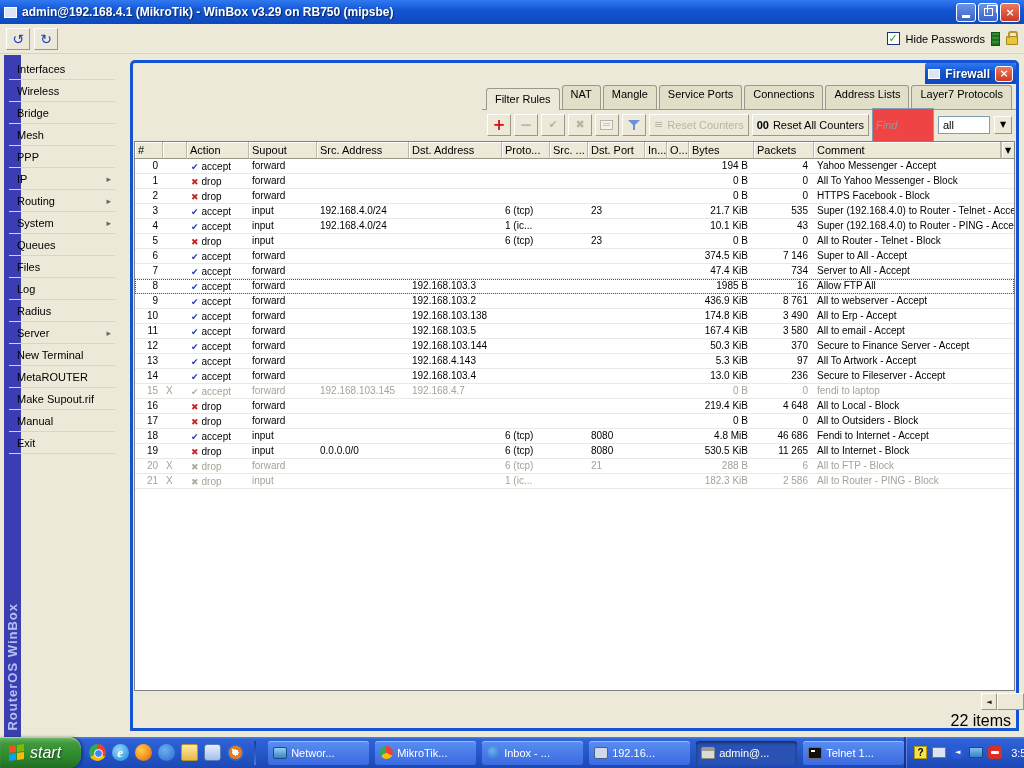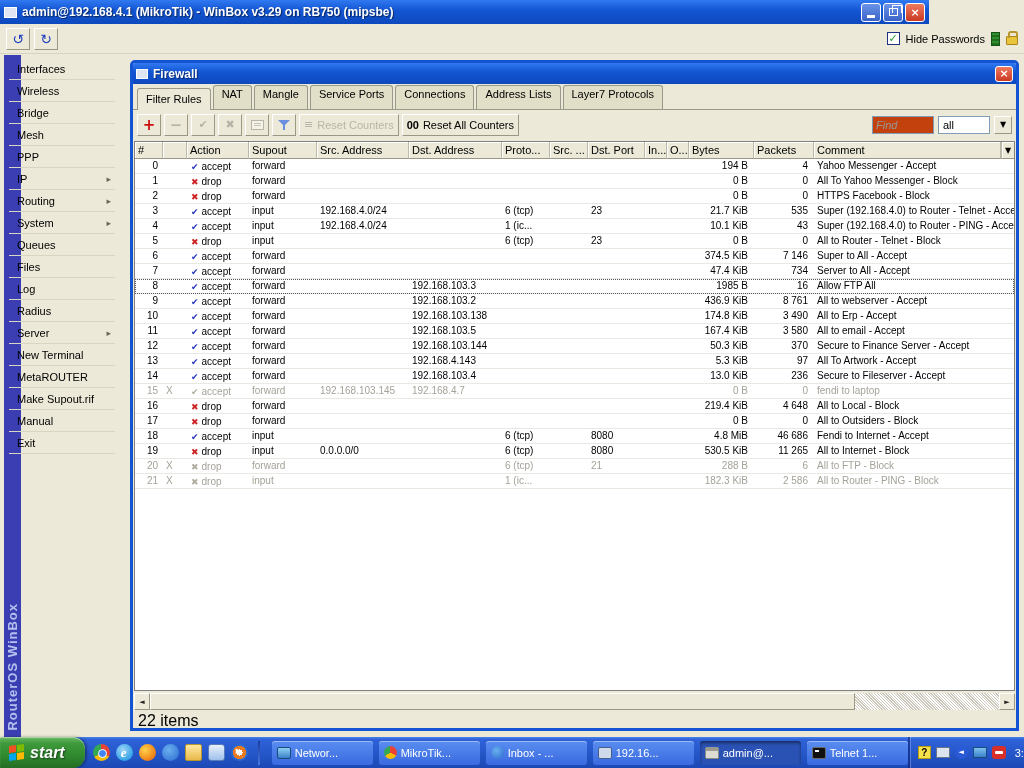--- a/index.html
+++ b/index.html
@@ -2,21 +2,21 @@
 <html><head>
 <meta charset="utf-8">
 <style>
   html,body{margin:0;padding:0;background:#555;}
   *{box-sizing:border-box;}
   .screen{position:relative;width:1024px;height:768px;overflow:hidden;
           font-family:"Liberation Sans",sans-serif;font-size:11px;color:#000;background:#ece9d8;}
   .glyph{font-family:"DejaVu Sans",sans-serif;}
 
   
-  .xp-titlebar{position:absolute;left:0;top:0;width:929px;height:24px;
+  .xp-titlebar{position:absolute;left:0;top:0;width:1024px;height:24px;
     background:linear-gradient(180deg,#3079f1 0%,#1254d2 45%,#0e49bd 100%);
     display:flex;align-items:center;padding:0 4px;gap:5px;}
   .app-icon{width:13px;height:11px;background:#dfe5f2;border:1px solid #fff;flex:none;}
   .xp-title{color:#fff;font-weight:bold;font-size:12px;text-shadow:1px 1px 1px rgba(0,0,0,.55);
     white-space:nowrap;overflow:hidden;flex:1;}
   .cap-btns{display:flex;gap:2px;}
   .cap-btn{width:20px;height:19px;border-radius:3px;border:1px solid #fff;
     background:linear-gradient(180deg,#6a93e8,#3a63c8);display:flex;align-items:center;justify-content:center;
     color:#fff;font-weight:bold;font-size:11px;}
   .cap-btn.close{background:linear-gradient(180deg,#ee7a5e,#ca3a22);}
@@ -46,21 +46,21 @@
     color:#b4c0ee;font-size:13px;font-weight:bold;letter-spacing:1px;white-space:nowrap;}
   .sidebar{position:absolute;left:9px;top:3px;width:106px;}
   .menu-item{height:22px;display:flex;align-items:center;padding:0 4px 0 8px;
     border-bottom:1px solid #d9d5c3;cursor:default;}
   .mi-label{flex:1;white-space:nowrap;}
   .mi-arrow{color:#6a675a;font-size:9px;}
 
   
   .fw-window{position:absolute;left:130px;top:5px;width:889px;height:671px;
     border:3px solid #1254d2;border-radius:5px 5px 0 0;background:#ece9d8;
-    display:flex;flex-direction:column;}
+    display:flex;flex-direction:column;align-items:flex-end;}
   .fw-titlebar{height:21px;flex:none;border-radius:2px 2px 0 0;
     background:linear-gradient(180deg,#3079f1 0%,#1254d2 45%,#0e49bd 100%);
     display:flex;align-items:center;padding:0 3px;gap:5px;}
   .fw-win-icon{width:12px;height:10px;background:#dfe5f2;border:1px solid #fff;flex:none;}
   .fw-title{color:#fff;font-weight:bold;font-size:12px;text-shadow:1px 1px 1px rgba(0,0,0,.5);flex:1;}
   .fw-close{width:18px;height:16px;border-radius:3px;border:1px solid #fff;
     background:linear-gradient(180deg,#ee7a5e,#ca3a22);color:#fff;font-weight:bold;font-size:11px;
     display:flex;align-items:center;justify-content:center;}
 
   .fw-tabs{flex:none;display:flex;align-items:flex-end;gap:2px;padding:4px 4px 0;height:26px;
@@ -77,21 +77,21 @@
   .red{color:#cc1111;} .grayed{color:#b8b5a8;}
   .note-icon{width:13px;height:10px;border:1px solid #b8b5a8;background:#f4f2e8;position:relative;}
   .note-icon::before{content:"";position:absolute;left:2px;top:2px;width:7px;height:1px;background:#c8c5b8;box-shadow:0 2px 0 #c8c5b8;}
   .funnel-icon{position:relative;width:12px;height:12px;}
   .funnel-icon::before{content:"";position:absolute;left:0;top:1px;border-left:6px solid transparent;
     border-right:6px solid transparent;border-top:6px solid #6d8fe0;}
   .funnel-icon::after{content:"";position:absolute;left:5px;top:6px;width:2px;height:5px;background:#6d8fe0;}
   .counter-icon{font-size:11px;}
   .fw-tb-right{margin-left:auto;display:flex;align-items:center;gap:4px;}
   .find-input{width:62px;height:18px;border:1px solid #7f9db9;font:italic 11px "Liberation Sans",sans-serif;
-    padding:0 3px;color:#000;background:#c2410c;}
+    padding:16px 3px;color:#000;background:#ef4444;}
   .find-input::placeholder{color:#9a9a9a;font-style:italic;}
   .combo{width:52px;height:18px;border:1px solid #7f9db9;background:#fff;display:flex;align-items:center;padding:0 4px;}
   .drop-btn{width:18px;height:18px;background:#ece9d8;border:1px solid;border-color:#fff #9a9783 #9a9783 #fff;
     display:flex;align-items:center;justify-content:center;font-size:8px;}
 
   
   .cols{display:grid;grid-template-columns:28px 24px 62px 68px 92px 93px 48px 38px 57px 22px 22px 65px 60px minmax(0,1fr);}
   .fw-table{flex:1;margin:2px 1px 0;border:1px solid #808080;background:#fff;overflow:hidden;
     display:flex;flex-direction:column;}
   .thead{flex:none;height:17px;background:#ece9d8;position:relative;padding-right:13px;}
@@ -127,21 +127,21 @@
     background:linear-gradient(180deg,#4a83e8 0%,#2f62d8 8%,#2456c8 55%,#1c48b4 100%);
     display:flex;align-items:center;}
   .start-btn{height:31px;padding:0 20px 0 9px;border-radius:0 12px 12px 0;flex:none;
     background:linear-gradient(180deg,#6dbb67 0%,#3f9a3c 20%,#2f8a2e 60%,#236e24 100%);
     box-shadow:inset 0 1px 1px rgba(255,255,255,.45),2px 0 3px rgba(0,0,0,.35);
     display:flex;align-items:center;gap:6px;}
   .win-flag{width:15px;height:15px;display:grid;grid-template-columns:1fr 1fr;grid-template-rows:1fr 1fr;
     gap:1px;transform:skewY(-8deg);}
   .win-flag i{display:block;}
   .wf-r{background:#f25022;}.wf-g{background:#7fba00;}.wf-b{background:#00a4ef;}.wf-y{background:#ffb900;}
-  .start-label{color:#fff;font-weight:bold;font-style:italic;font-size:16px;text-shadow:1px 1px 2px rgba(0,0,0,.55);}
+  .start-label{color:#fff;font-weight:normal;font-style:italic;font-size:16px;text-shadow:1px 1px 2px rgba(0,0,0,.55);}
   .quick-launch{display:flex;align-items:center;gap:6px;padding:0 8px;flex:none;}
   .ql{width:17px;height:17px;border-radius:50%;position:relative;flex:none;}
   .ql-chrome{background:conic-gradient(#ea4335 0 33%,#fbbc05 0 66%,#34a853 0);}
   .ql-chrome::after{content:"";position:absolute;left:5px;top:5px;width:7px;height:7px;border-radius:50%;
     background:#4285f4;border:1px solid #fff;}
   .ql-internet-explorer{background:radial-gradient(circle at 40% 35%,#9fd4f6,#35a3e8 70%);color:#fff;}
   .ql-internet-explorer::after{content:"e";position:absolute;left:5px;top:1px;font:bold italic 13px "Liberation Serif",serif;color:#fff;}
   .ql-firefox{background:radial-gradient(circle at 35% 35%,#ffd24a,#f28a1e 60%,#d85a10);}
   .ql-thunderbird{background:radial-gradient(circle at 40% 35%,#6ab0f0,#2a6ad0);}
   .ql-folder{border-radius:2px;background:linear-gradient(#ffe9a0,#e8b84a);border:1px solid #b8962a;}

